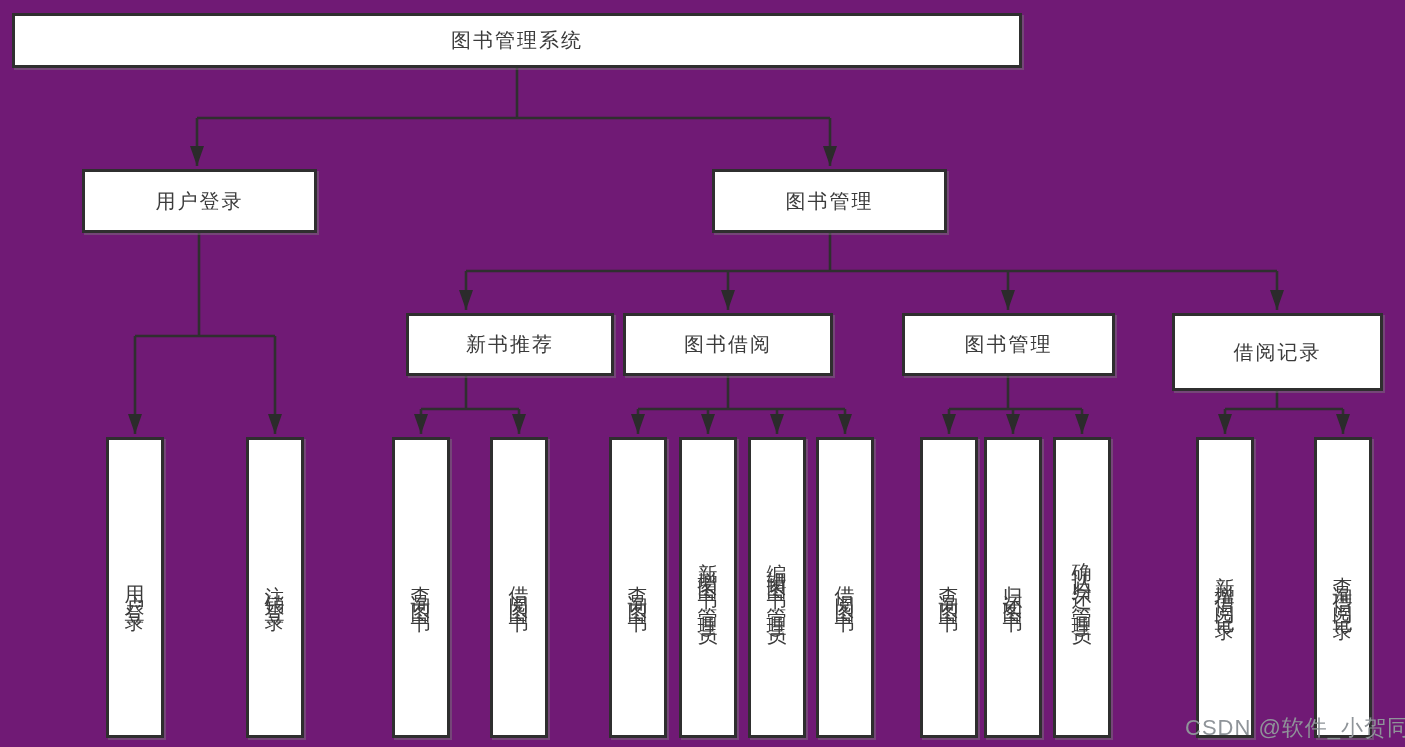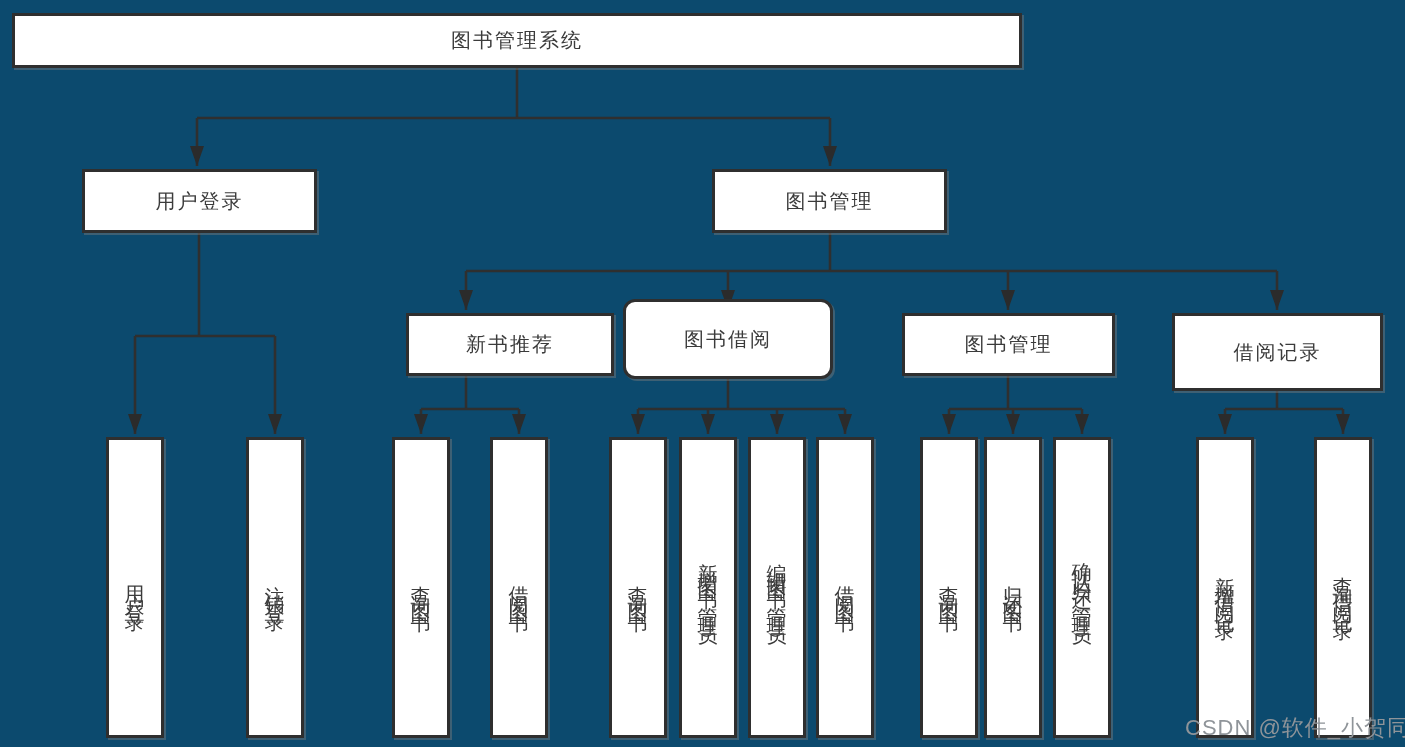--- a/index.html
+++ b/index.html
@@ -5,21 +5,21 @@
   html, body {
     margin: 0;
     padding: 0;
     background: #ffffff;
     font-family: "Liberation Sans", sans-serif;
   }
   #stage {
     position: relative;
     width: 1405px;
     height: 747px;
-    background: #0c4a6e;
+    background: #701a75;
     overflow: hidden;
   }
   #connectors {
     position: absolute;
     left: 0; top: 0;
     width: 1405px;
     height: 747px;
     pointer-events: none;
   }
   .box {
@@ -37,21 +37,21 @@
     font-size: 20px;
     color: #3b3b3b;
     letter-spacing: 2px;
     white-space: nowrap;
   }
   
   #root-box        { left: 12px;   top: 13px;  width: 1010px; height: 55px; }
   #n-user-login    { left: 82px;   top: 169px; width: 235px;  height: 64px; }
   #n-book-mgmt     { left: 712px;  top: 169px; width: 235px;  height: 64px; justify-content: center; }
   #n-recommend     { left: 362px;  top: 313px; width: 208px;  height: 63px; margin-left: 44px; }
-  #n-borrowing     { left: 623px;  top: 299px; width: 210px;  height: 80px; border-radius: 12px; }
+  #n-borrowing     { left: 623px;  top: 313px; width: 210px;  height: 63px; }
   #n-current       { left: 902px;  top: 313px; width: 213px;  height: 63px; }
   #n-records       { left: 1172px; top: 313px; width: 211px;  height: 78px; }
   
   .vbox {
     top: 437px;
     width: 58px;
     height: 301px;
   }
   .vbox .lbl {
     writing-mode: vertical-rl;

